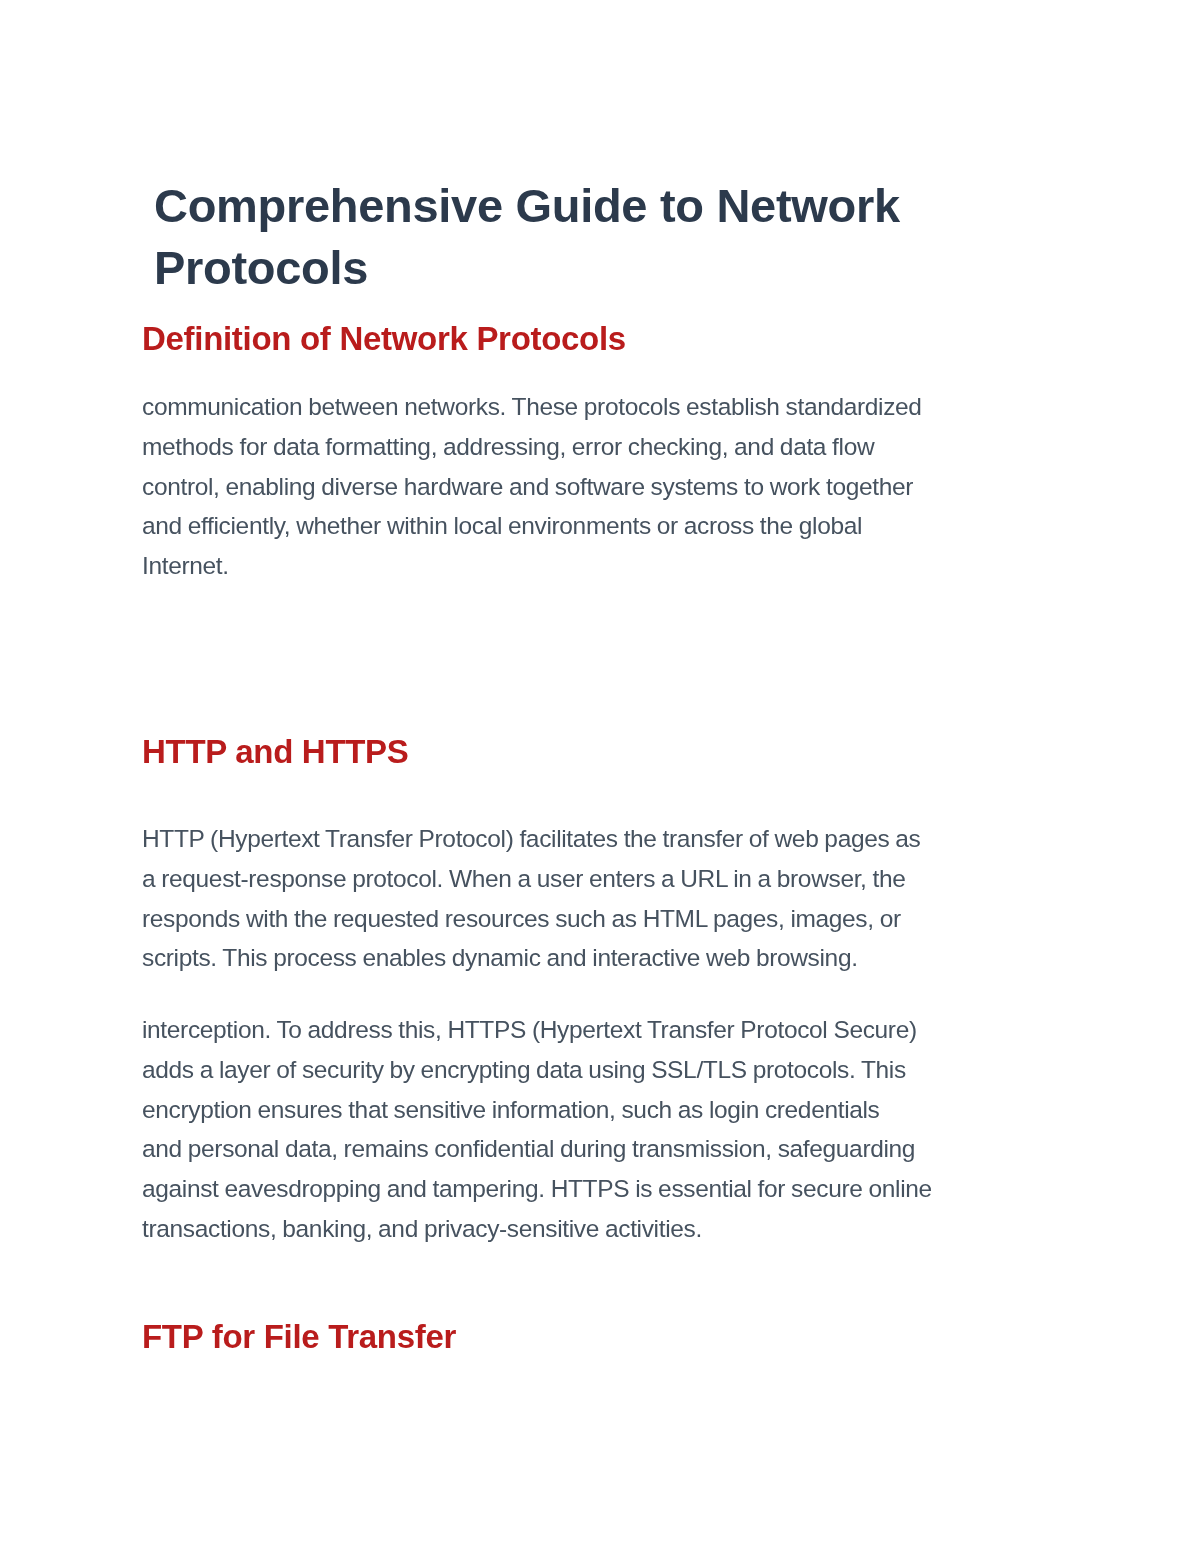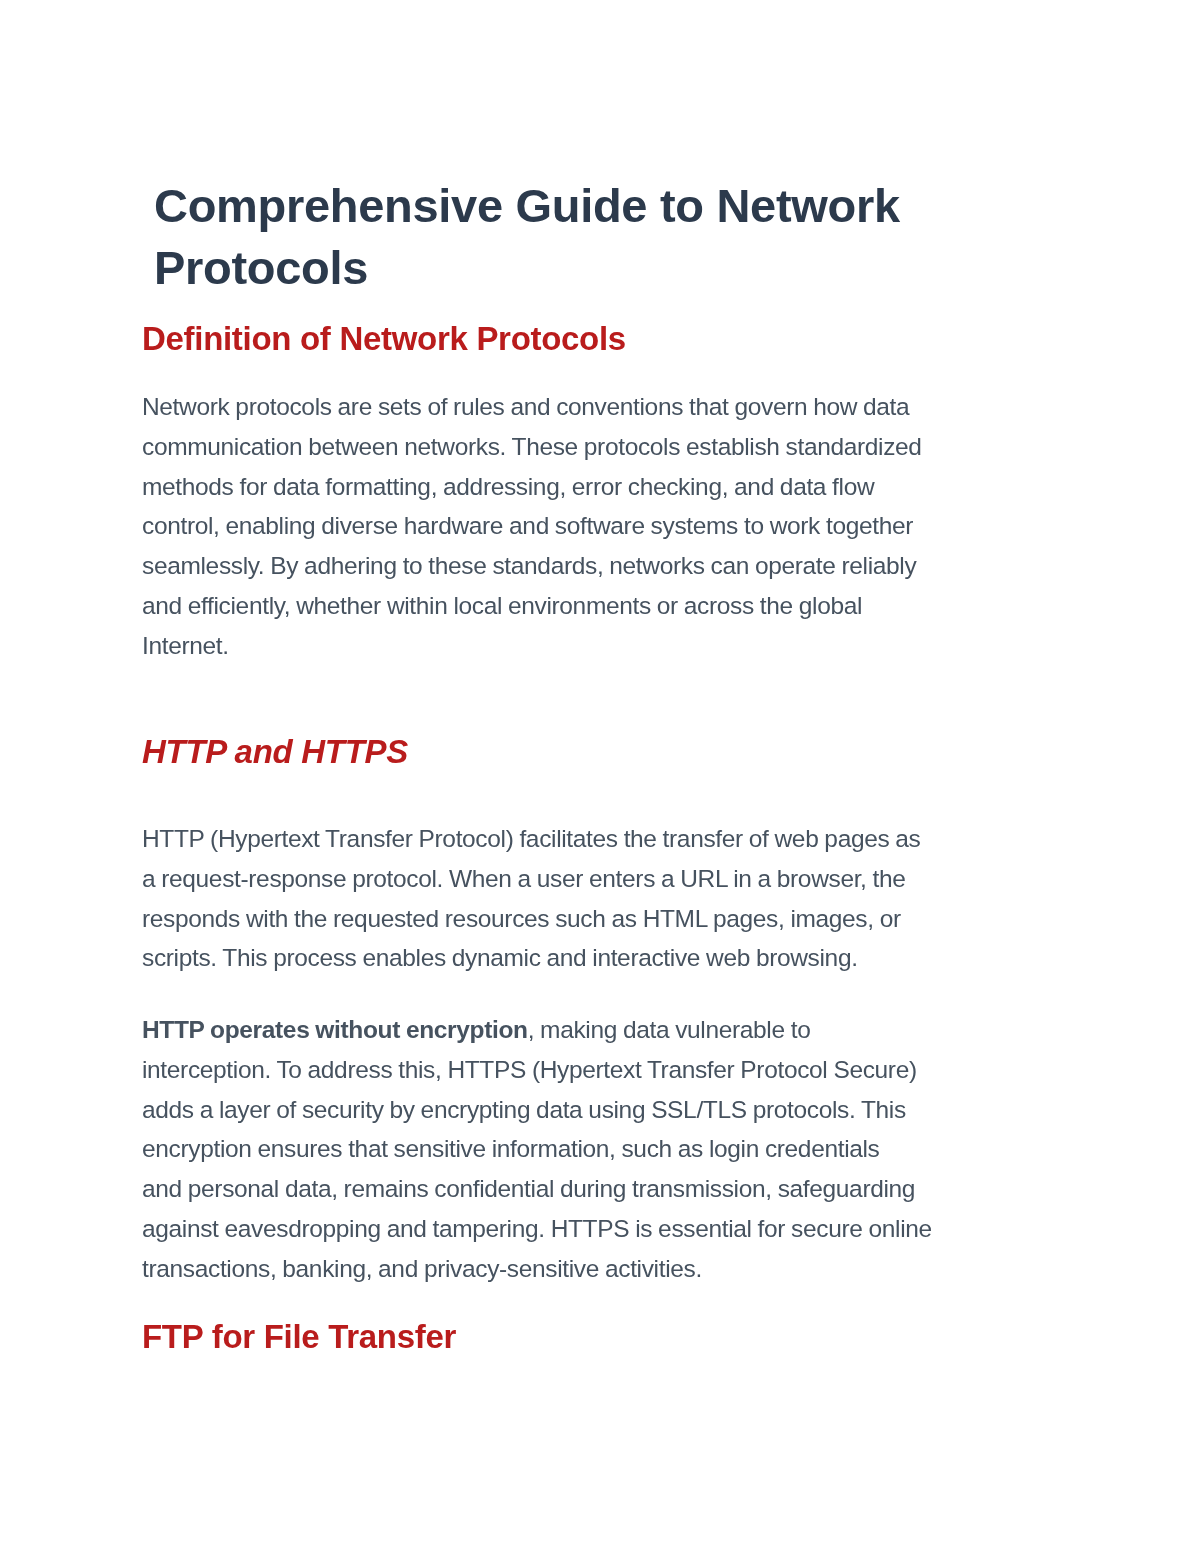--- a/index.html
+++ b/index.html
@@ -66,40 +66,37 @@
 <div class="page">
 
   <h1 class="h1">
     <span class="line">Comprehensive Guide to Network</span>
     <span class="line">Protocols</span>
   </h1>
 
   <h2 class="h2" style="top:319px;">Definition of Network Protocols</h2>
 
   <p class="para" style="top:387px;">
-    <span class="line">Network protocols are sets of rules and conventions that govern how data</span>
     <span class="line">communication between networks. These protocols establish standardized</span>
     <span class="line">methods for data formatting, addressing, error checking, and data flow</span>
     <span class="line">control, enabling diverse hardware and software systems to work together</span>
-    <span class="line">seamlessly. By adhering to these standards, networks can operate reliably</span>
     <span class="line">and efficiently, whether within local environments or across the global</span>
     <span class="line">Internet.</span>
   </p>
 
-  <h2 class="h2" style="top:732px;font-style:italic;">HTTP and HTTPS</h2>
+  <h2 class="h2" style="top:732px;">HTTP and HTTPS</h2>
 
   <p class="para" style="top:799px;margin-top:20px;">
     <span class="line">HTTP (Hypertext Transfer Protocol) facilitates the transfer of web pages as</span>
     <span class="line">a request-response protocol. When a user enters a URL in a browser, the</span>
     <span class="line">responds with the requested resources such as HTML pages, images, or</span>
     <span class="line">scripts. This process enables dynamic and interactive web browsing.</span>
   </p>
 
   <p class="para" style="top:1010px;">
-    <span class="line"><b>HTTP operates without encryption</b><span>, making data vulnerable to</span></span>
     <span class="line">interception. To address this, HTTPS (Hypertext Transfer Protocol Secure)</span>
     <span class="line">adds a layer of security by encrypting data using SSL/TLS protocols. This</span>
     <span class="line">encryption ensures that sensitive information, such as login credentials</span>
     <span class="line">and personal data, remains confidential during transmission, safeguarding</span>
     <span class="line">against eavesdropping and tampering. HTTPS is essential for secure online</span>
     <span class="line">transactions, banking, and privacy-sensitive activities.</span>
   </p>
 
   <h2 class="h2" style="top:1317px;">FTP for File Transfer</h2>
 

